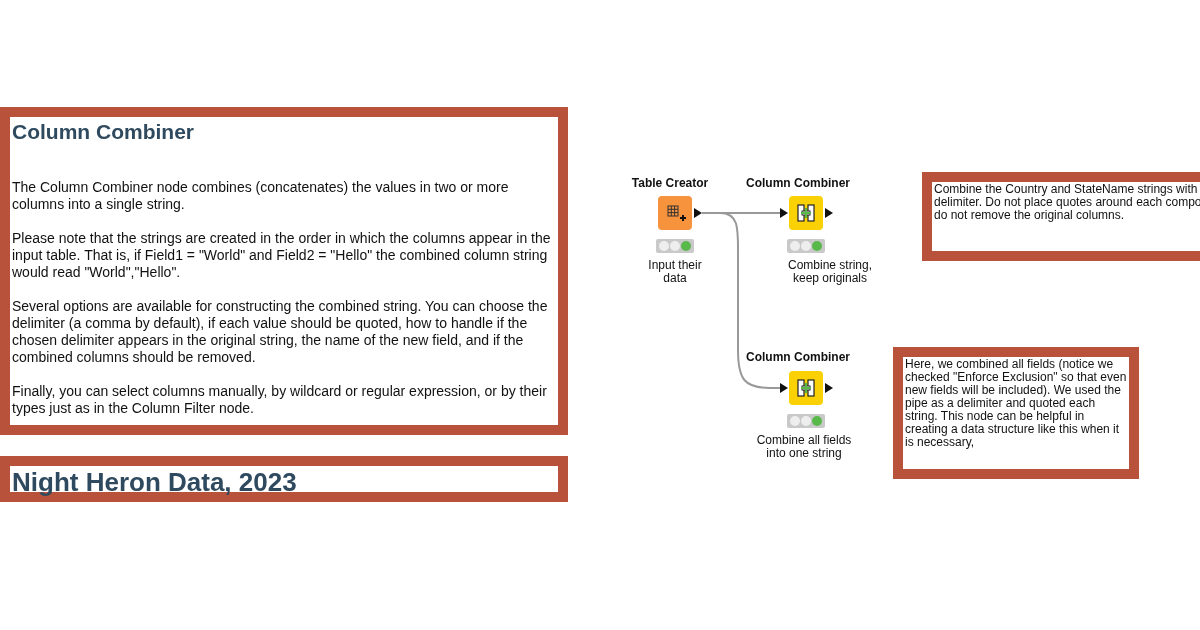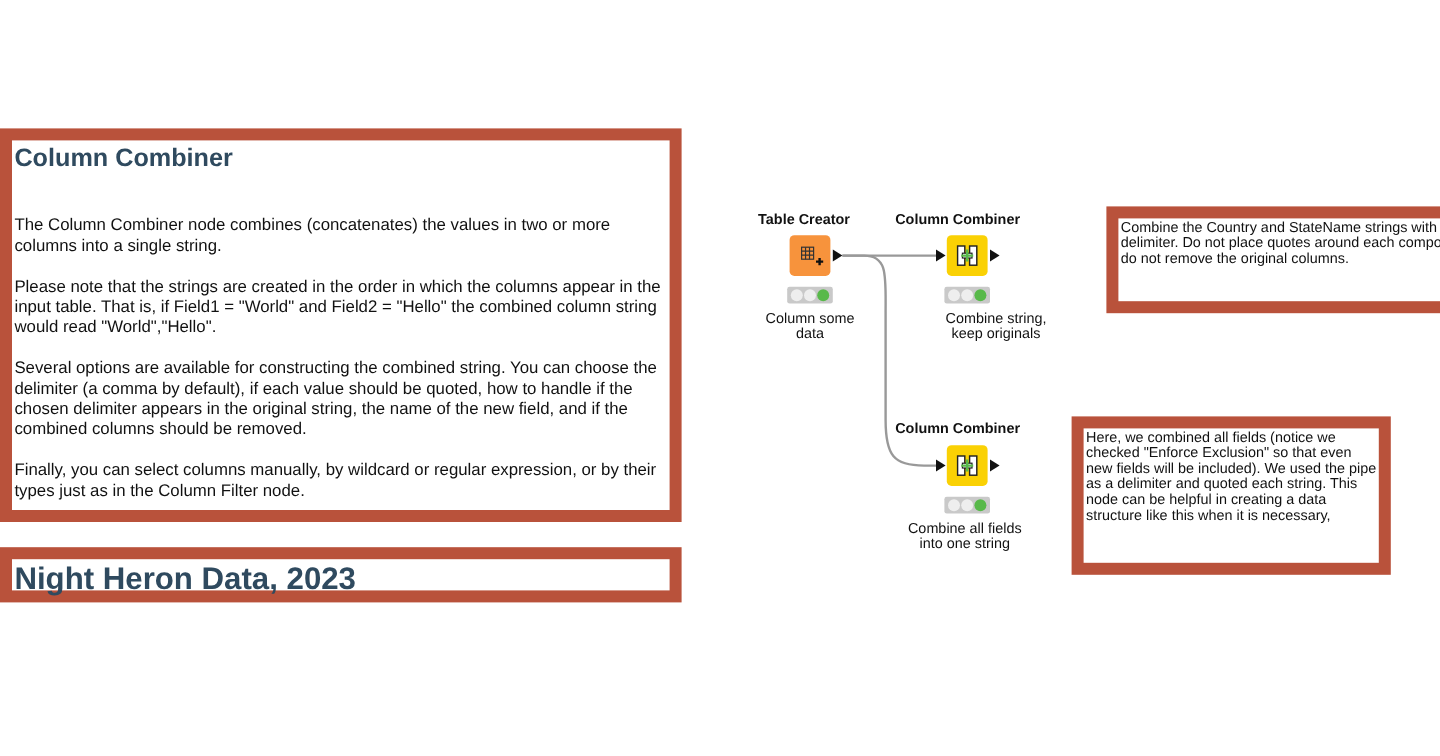--- a/index.html
+++ b/index.html
@@ -39,21 +39,21 @@
     <h1 class="huge-title">Night Heron Data, 2023</h1>
   </div>
 </div>
 
 <div class="annot" style="left:922px; top:172px; width:354px; height:89px;">
   <div class="annot-inner" style="padding:1px 2px;">
     <p class="small-text">Combine the Country and StateName strings with a comma delimiter. Do not place quotes around each component, and do not remove the original columns.</p>
   </div>
 </div>
 
-<div class="annot" style="left:893px; top:347px; width:266px; height:132px;">
+<div class="annot" style="left:893px; top:347px; width:246px; height:132px;">
   <div class="annot-inner" style="padding:1px 2px;">
     <p class="small-text">Here, we combined all fields (notice we checked "Enforce Exclusion" so that even new fields will be included). We used the pipe as a delimiter and quoted each string. This node can be helpful in creating a data structure like this when it is necessary,</p>
   </div>
 </div>
 
 <svg style="position:absolute; left:0; top:0;" width="1200" height="630">
   <path d="M702 213 L780 213" stroke="#999999" stroke-width="2" fill="none"></path>
   <path d="M702 213 L720 213 C 740 213, 738 230, 738 260 L738 350 C 738 380, 745 388, 770 388 L780 388" stroke="#999999" stroke-width="2" fill="none"></path>
 </svg>
 
@@ -70,21 +70,21 @@
       </g>
       <path d="M22 22 h6 M25 19 v6" stroke="#111" stroke-width="2"></path>
     </svg>
   </div>
   <div class="port" style="left:694px; top:208px;"></div>
   <div class="status" style="left:656px; top:239px;">
     <span class="dot"></span>
     <span class="dot"></span>
     <span class="dot green"></span>
   </div>
-  <div class="node-label" style="left:635px; top:259px; width:80px;">Column some data</div>
+  <div class="node-label" style="left:635px; top:259px; width:80px;">Input their data</div>
 </div>
 
 <div>
   <div class="node-title" style="left:743px; top:176px; width:110px;">Column Combiner</div>
   <div class="port" style="left:780px; top:208px;"></div>
   <div class="node-box yellow" style="left:789px; top:196px;">
     <svg width="34" height="34" viewBox="0 0 34 34">
       <rect x="9" y="9" width="6" height="16" fill="#fff" stroke="#222" stroke-width="1.2"></rect>
       <rect x="19" y="9" width="6" height="16" fill="#fff" stroke="#222" stroke-width="1.2"></rect>
       <rect x="13" y="15" width="8" height="4" fill="#fff" stroke="#222" stroke-width="1"></rect>

